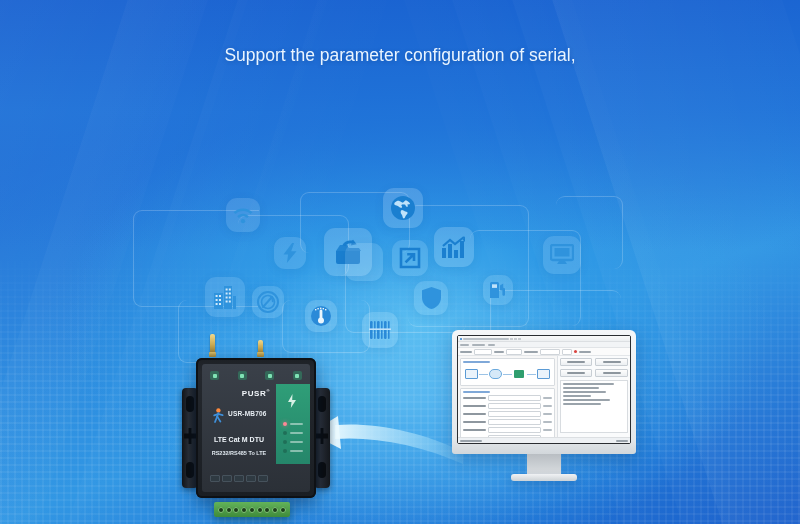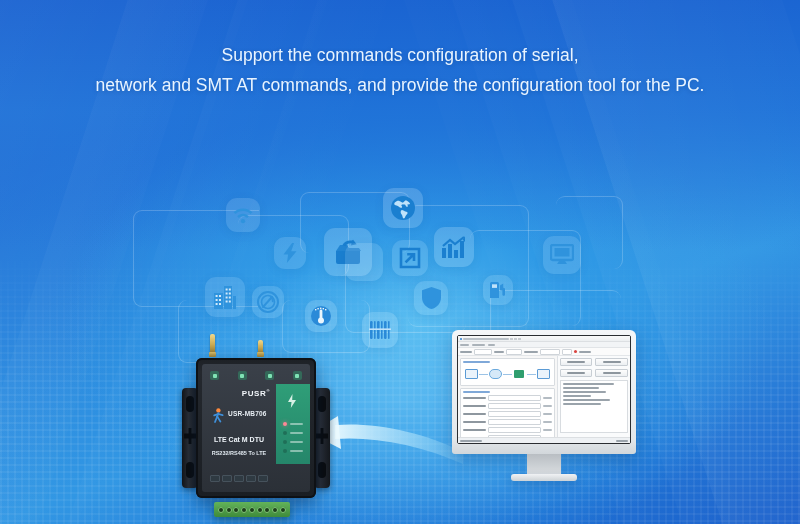--- a/index.html
+++ b/index.html
@@ -205,22 +205,21 @@
   <div class="chev c4"></div>
   <div class="chev r r1"></div>
   <div class="chev r r2"></div>
   <div class="chev r r3"></div>
   <div class="chev r r4"></div>
   <div class="glow"></div>
   <div class="mesh"></div>
 
   <div class="head">
     <p class="sub">
-      <span>Support the commands configuration of serial,</span>
-      <span>network and SMT AT commands, and provide the configuration tool for the PC.</span>
+      <span>Support the parameter configuration of serial,</span>
     </p>
   </div>
 
   <div class="icons">
     <div class="link" style="left:133px;top:210px;width:125px;height:95px;border-right:none;border-top-right-radius:0;border-bottom-right-radius:0;"></div>
     <div class="link" style="left:238px;top:215px;width:110px;height:60px;border-bottom:none;border-left:none;"></div>
     <div class="link" style="left:300px;top:192px;width:108px;height:60px;border-bottom:none;"></div>
     <div class="link" style="left:345px;top:258px;width:120px;height:74px;border-top:none;border-right:none;"></div>
     <div class="link" style="left:408px;top:205px;width:120px;height:120px;border-left:none;"></div>
     <div class="link" style="left:470px;top:230px;width:110px;height:95px;border-bottom:none;border-left:none;"></div>

